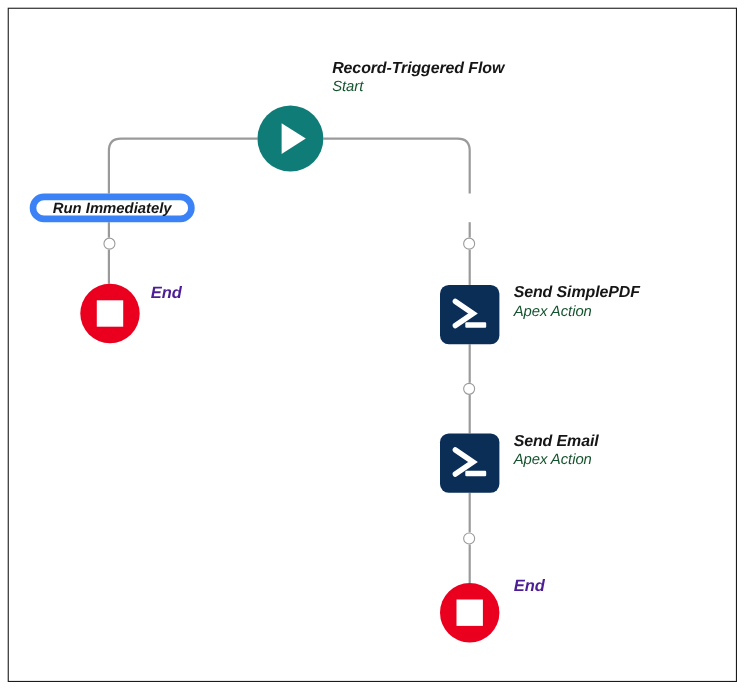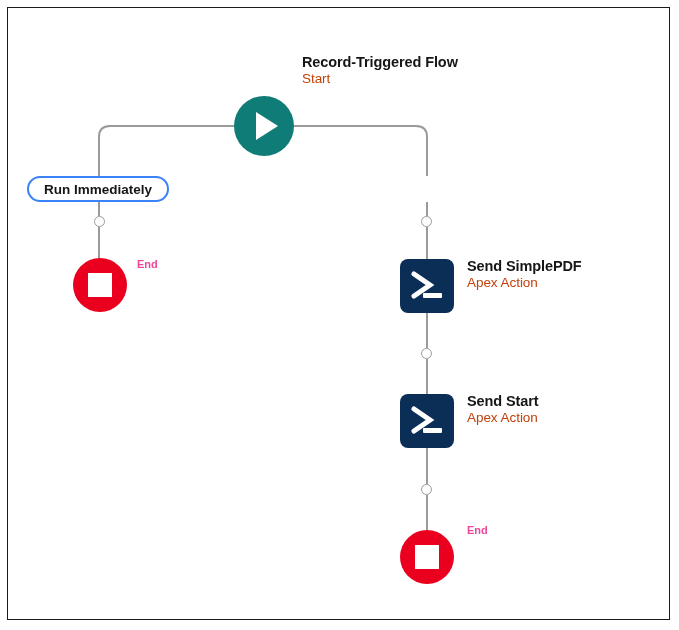--- a/index.html
+++ b/index.html
@@ -11,20 +11,21 @@
   body {
     font-family: "Liberation Sans", sans-serif;
     -webkit-font-smoothing: antialiased;
   }
   #screen {
     position: relative;
     width: 679px;
     height: 630px;
     background: #ffffff;
     overflow: hidden;
+    font-style: italic;
   }
   
   #canvas-frame {
     position: absolute;
     left: 7px;
     top: 7px;
     width: 663px;
     height: 613px;
     border: 1px solid #1b1b1b;
     box-sizing: border-box;
@@ -46,21 +47,21 @@
   }
   .node-title {
     font-size: 14.5px;
     font-weight: bold;
     color: #161616;
     letter-spacing: -0.1px;
   }
   .node-sub {
     font-size: 13.5px;
     font-weight: normal;
-    color: #c2410c;
+    color: #14532d;
     letter-spacing: -0.05px;
   }
   #start-label {
     left: 302px;
     top: 54px;
     text-align: left;
   }
   #merge-label {
     left: 467px;
     top: 258px;
@@ -71,34 +72,34 @@
   }
   #end-left-label {
     left: 137px;
     top: 258px;
   }
   #end-right-label {
     left: 467px;
     top: 524px;
   }
   .end-text {
-    font-size: 11px;
+    font-size: 15px;
     font-weight: bold;
-    color: #ec4899;
+    color: #4c1d95;
   }
 
   
   .pill {
     position: absolute;
     display: flex;
     align-items: center;
     justify-content: center;
     height: 26px;
     padding: 0 15px;
-    border: 2px solid #3b82f6;
+    border: 6px solid #3b82f6;
     border-radius: 14px;
     background: #ffffff;
     font-size: 13.5px;
     font-weight: bold;
     color: #161616;
     white-space: nowrap;
     box-sizing: border-box;
     cursor: pointer;
   }
   #pill-run-immediately {
@@ -243,21 +244,21 @@
     <div class="node-sub">Apex Action</div>
   </div>
 
   <div class="action-node" id="node-send-email">
     <svg width="54" height="54" viewBox="0 0 54 54">
       <path d="M 14 15 L 30 26 L 14 37" fill="none" stroke="#ffffff" stroke-width="5" stroke-linecap="round" stroke-linejoin="miter"></path>
       <rect x="23" y="34" width="19" height="5" rx="1" fill="#ffffff"></rect>
     </svg>
   </div>
   <div class="node-label" id="send-label">
-    <div class="node-title">Send Start</div>
+    <div class="node-title">Send Email</div>
     <div class="node-sub">Apex Action</div>
   </div>
 
   <div class="end-node" id="node-end-right">
     <span class="stop"></span>
   </div>
   <div class="node-label" id="end-right-label">
     <div class="end-text">End</div>
   </div>
 

